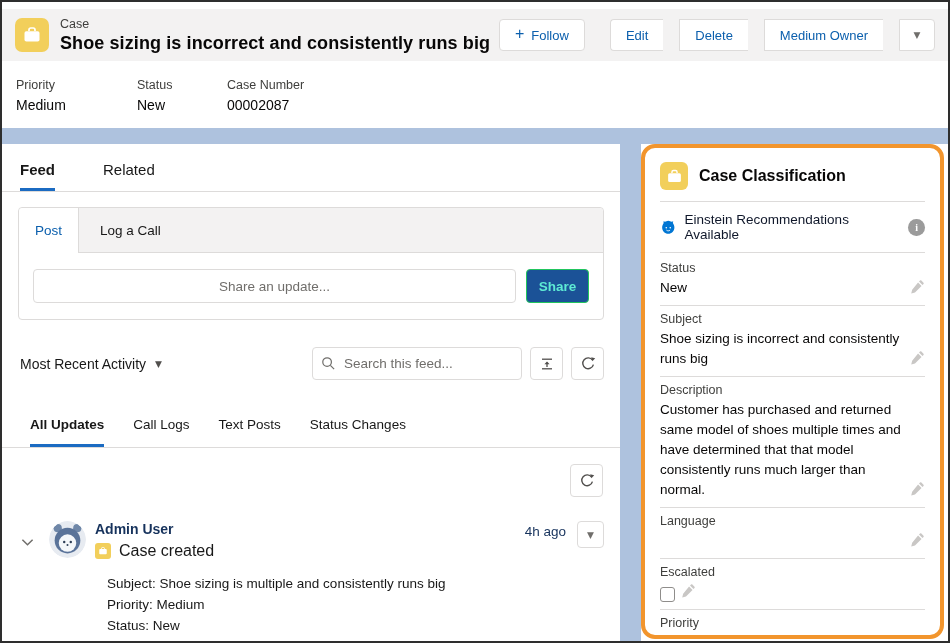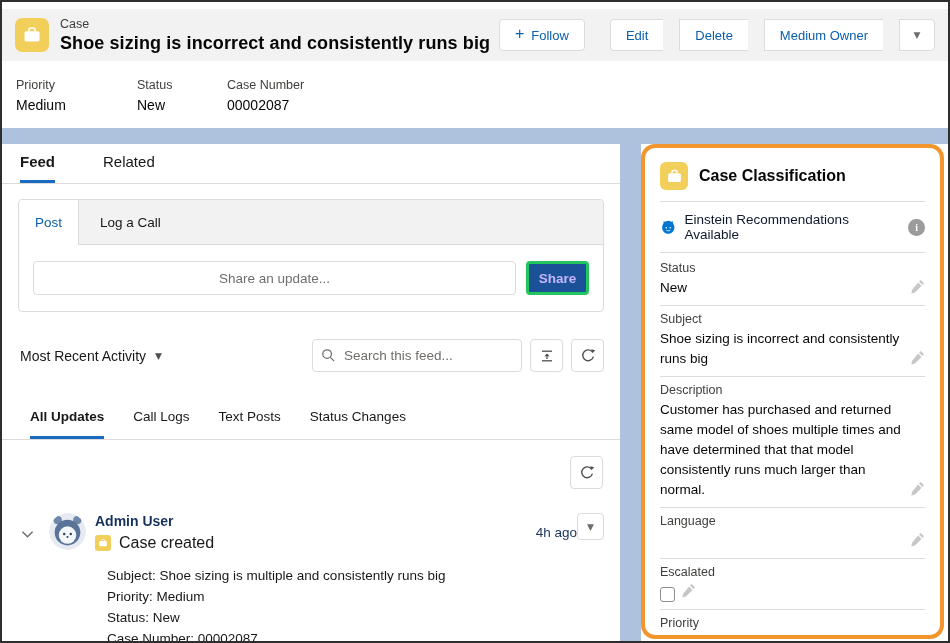--- a/index.html
+++ b/index.html
@@ -44,37 +44,37 @@
   .hfield .flabel { font-size:12.5px; color:#3e3e3c; }
   .hfield .fvalue { font-size:14px; color:#080707; margin-top:5px; }
   
   .band { position:absolute; left:0; right:0; top:126px; height:16px; background:#aec2de; }
   .vstrip { position:absolute; left:618px; width:21px; top:126px; bottom:0; background:#aec2de; }
   
   .main-card {
     position:absolute; left:0; top:142px; width:618px; bottom:0;
     background:#fff; padding:0 16px; overflow:hidden;
   }
-  .obj-tabs { display:flex; gap:48px; padding:9px 0 0 2px; }
+  .obj-tabs { display:flex; gap:48px; padding:17px 0 0 2px; }
   .obj-tab { font-size:15px; color:#181818; padding-bottom:10px; border-bottom:3px solid transparent; cursor:pointer; }
   .obj-tab.active { font-weight:bold; border-bottom-color:#1b6bc2; }
   .full-divider { height:1px; background:#dddbda; margin:0 -16px; }
   .publisher { margin-top:15px; border:1px solid #dddbda; border-radius:4px; background:#fff; }
   .pub-tabs { display:flex; background:#f3f2f2; border-bottom:1px solid #dddbda; height:45px; border-radius:4px 4px 0 0; }
   .pub-tab { padding:0 21px; font-size:13.5px; color:#181818; display:flex; align-items:center; cursor:pointer; }
   .pub-tab.active { background:#fff; color:#0b5fad; border-right:1px solid #dddbda; border-radius:4px 0 0 0; margin-bottom:-1px; padding:0 16px; }
   .pub-body { display:flex; gap:10px; padding:16px 14px; }
   .share-input {
     flex:1; height:34px; border:1px solid #dddbda; border-radius:4px; text-align:center;
     font-size:13.5px; color:#444; font-family:inherit; outline:none;
   }
   .share-input::placeholder { color:#706e6b; }
   .share-btn {
-    width:63px; height:34px; background:#1b5297; border:3px solid #22c55e; border-radius:4px;
-    color:#c4b5fd; font-size:13.5px; font-weight:bold; cursor:pointer; font-family:inherit;
+    width:63px; height:34px; background:#1b5297; border:1px solid #22c55e; border-radius:4px;
+    color:#5eead4; font-size:13.5px; font-weight:bold; cursor:pointer; font-family:inherit;
   }
   .controls { display:flex; align-items:center; margin-top:27px; padding-left:2px; }
   .sort { display:flex; align-items:center; gap:9px; font-size:14px; color:#181818; cursor:pointer; }
   .sort .caret { color:#514f4d; }
   .search-wrap { margin-left:auto; position:relative; width:210px; }
   .search-input {
     width:100%; height:33px; border:1px solid #dddbda; border-radius:4px;
     padding:0 8px 0 31px; font-size:13.5px; color:#444; font-family:inherit; outline:none;
   }
   .search-input::placeholder { color:#706e6b; }
@@ -88,21 +88,21 @@
   .feed-tab.active { font-weight:bold; border-bottom-color:#1b6bc2; }
   .refresh-row { display:flex; justify-content:flex-end; margin-top:16px; padding-right:1px; }
   .feed-item { display:flex; align-items:flex-start; margin-top:24px; }
   .fi-chevron { margin:12px 0 0 3px; cursor:pointer; }
   .avatar { width:37px; height:37px; margin-left:15px; border-radius:50%; overflow:hidden; flex:0 0 auto; cursor:pointer; }
   .fi-head { margin-left:9px; }
   .fi-author { font-size:14px; font-weight:bold; color:#16325c; cursor:pointer; }
   .fi-action-row { display:flex; align-items:center; gap:8px; margin-top:5px; }
   .mini-case-icon { width:16px; height:16px; border-radius:3px; background:#f2cf5b; display:flex; align-items:center; justify-content:center; }
   .fi-action { font-size:16px; color:#181818; }
-  .fi-right { margin-left:auto; display:flex; align-items:flex-end; }
+  .fi-right { margin-left:auto; display:flex; align-items:flex-start; gap:11px; }
   .fi-time { font-size:13.5px; color:#16325c; margin-top:3px; }
   .menu-btn { width:27px; height:27px; border:1px solid #dddbda; border-radius:4px; background:#fff;
     display:flex; align-items:center; justify-content:center; cursor:pointer; }
   .fi-body { margin:13px 0 0 89px; font-size:13.5px; color:#181818; line-height:21px; }
   
   .panel {
     position:absolute; left:639px; top:142px; width:303px; height:495px;
     background:#fff; border:4px solid #f2952d; border-radius:14px; padding:11px 15px; overflow:hidden;
   }
   .panel-head { display:flex; align-items:center; gap:11px; padding:3px 0 11px; }

